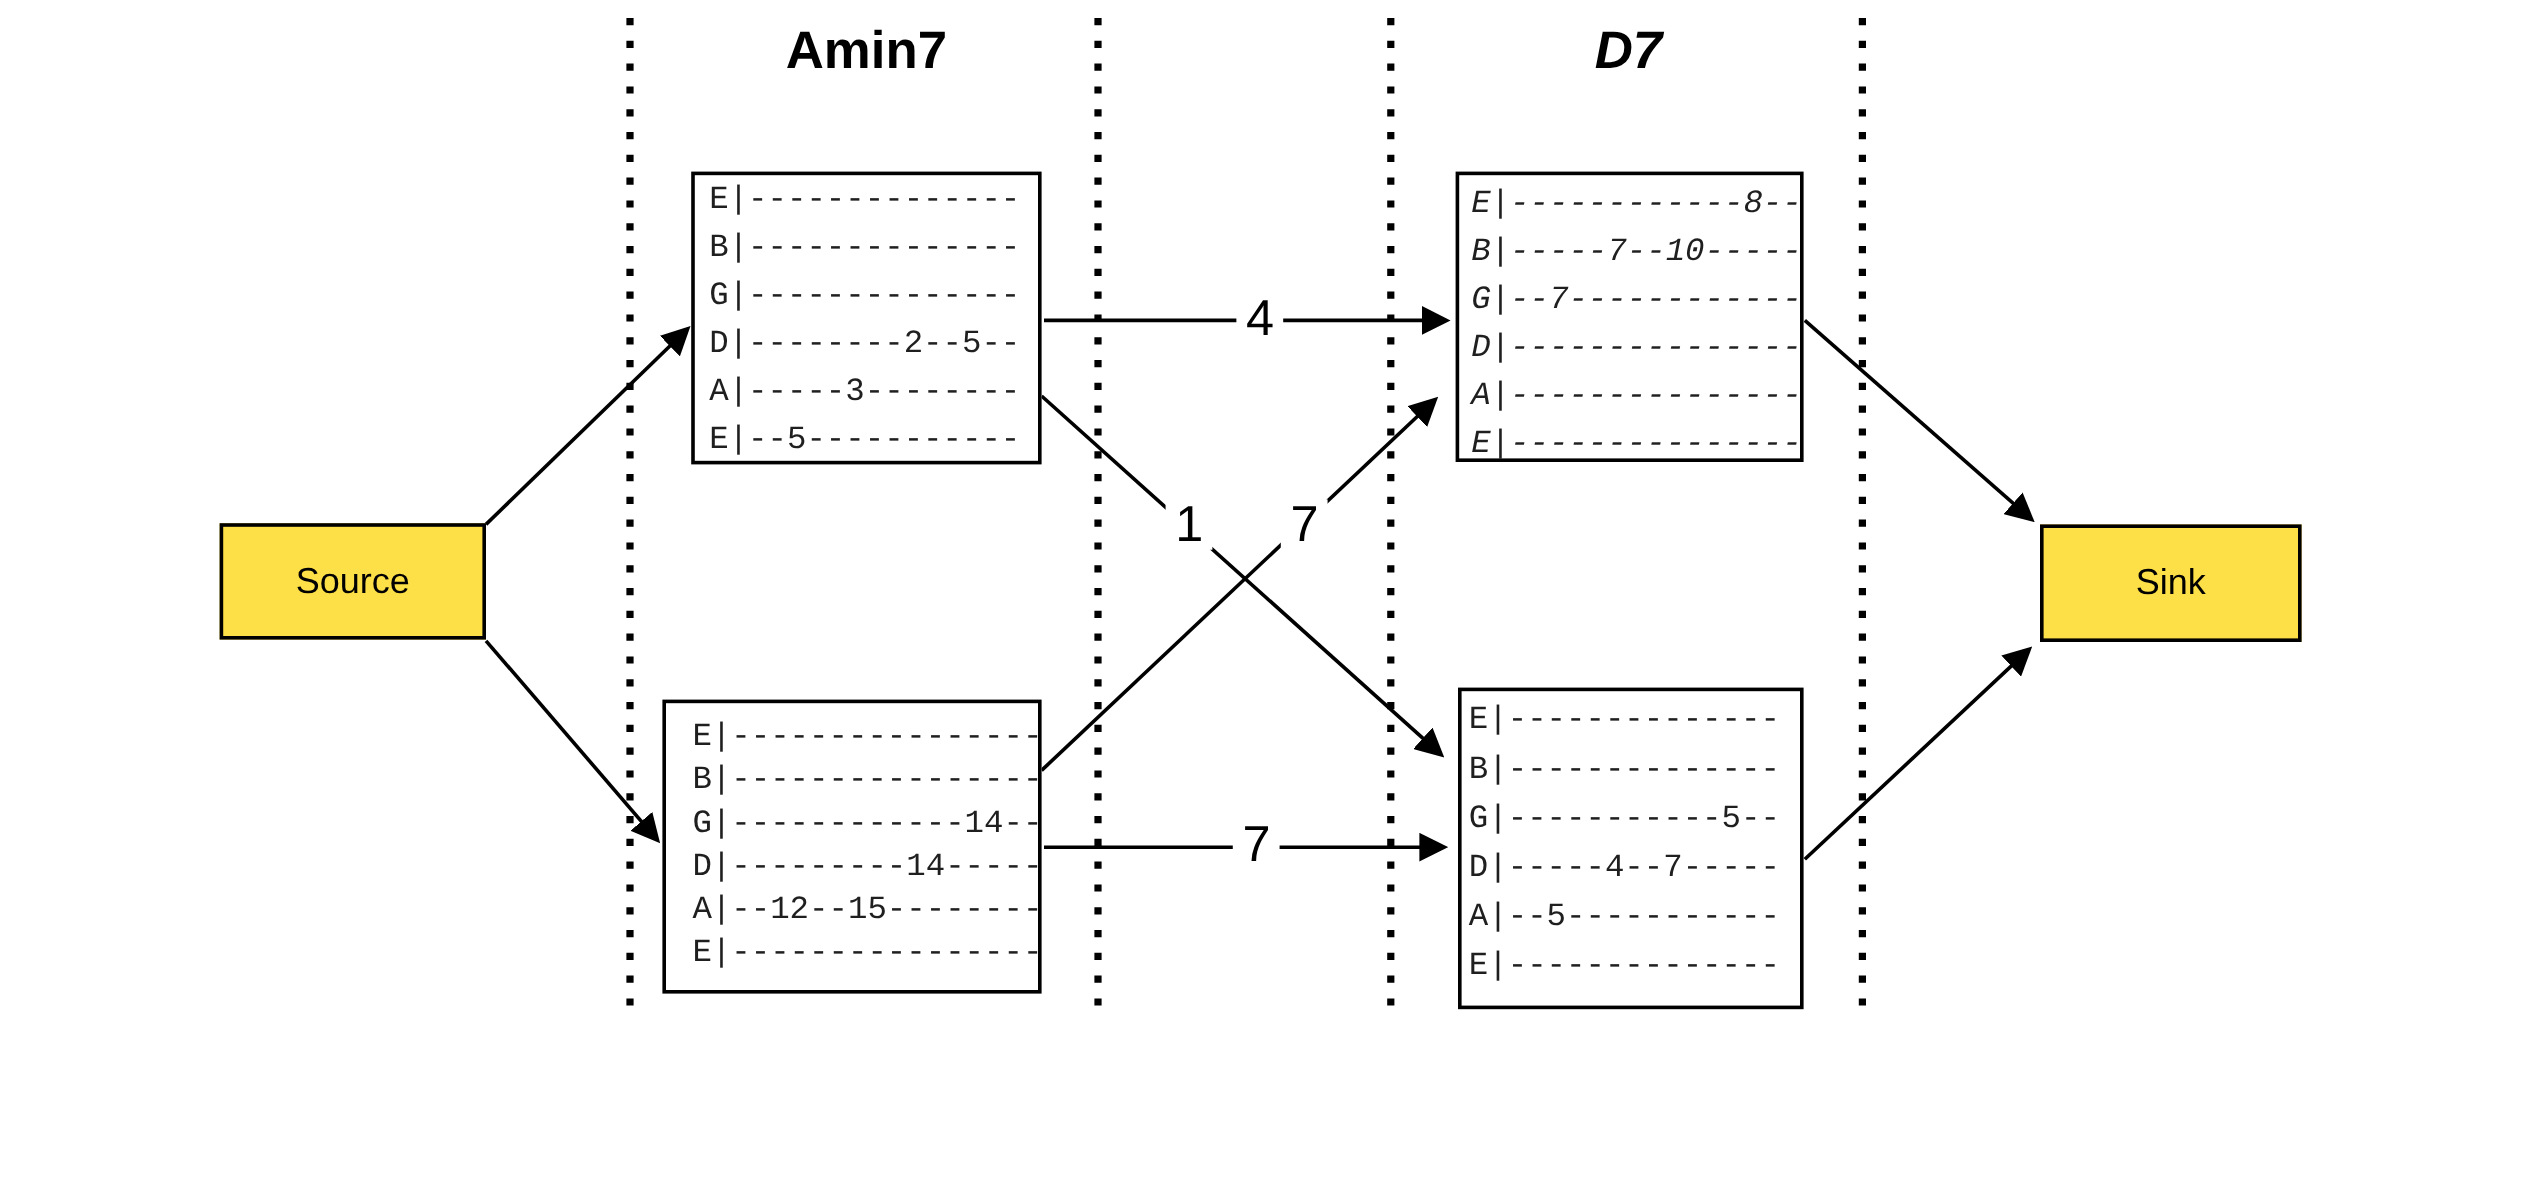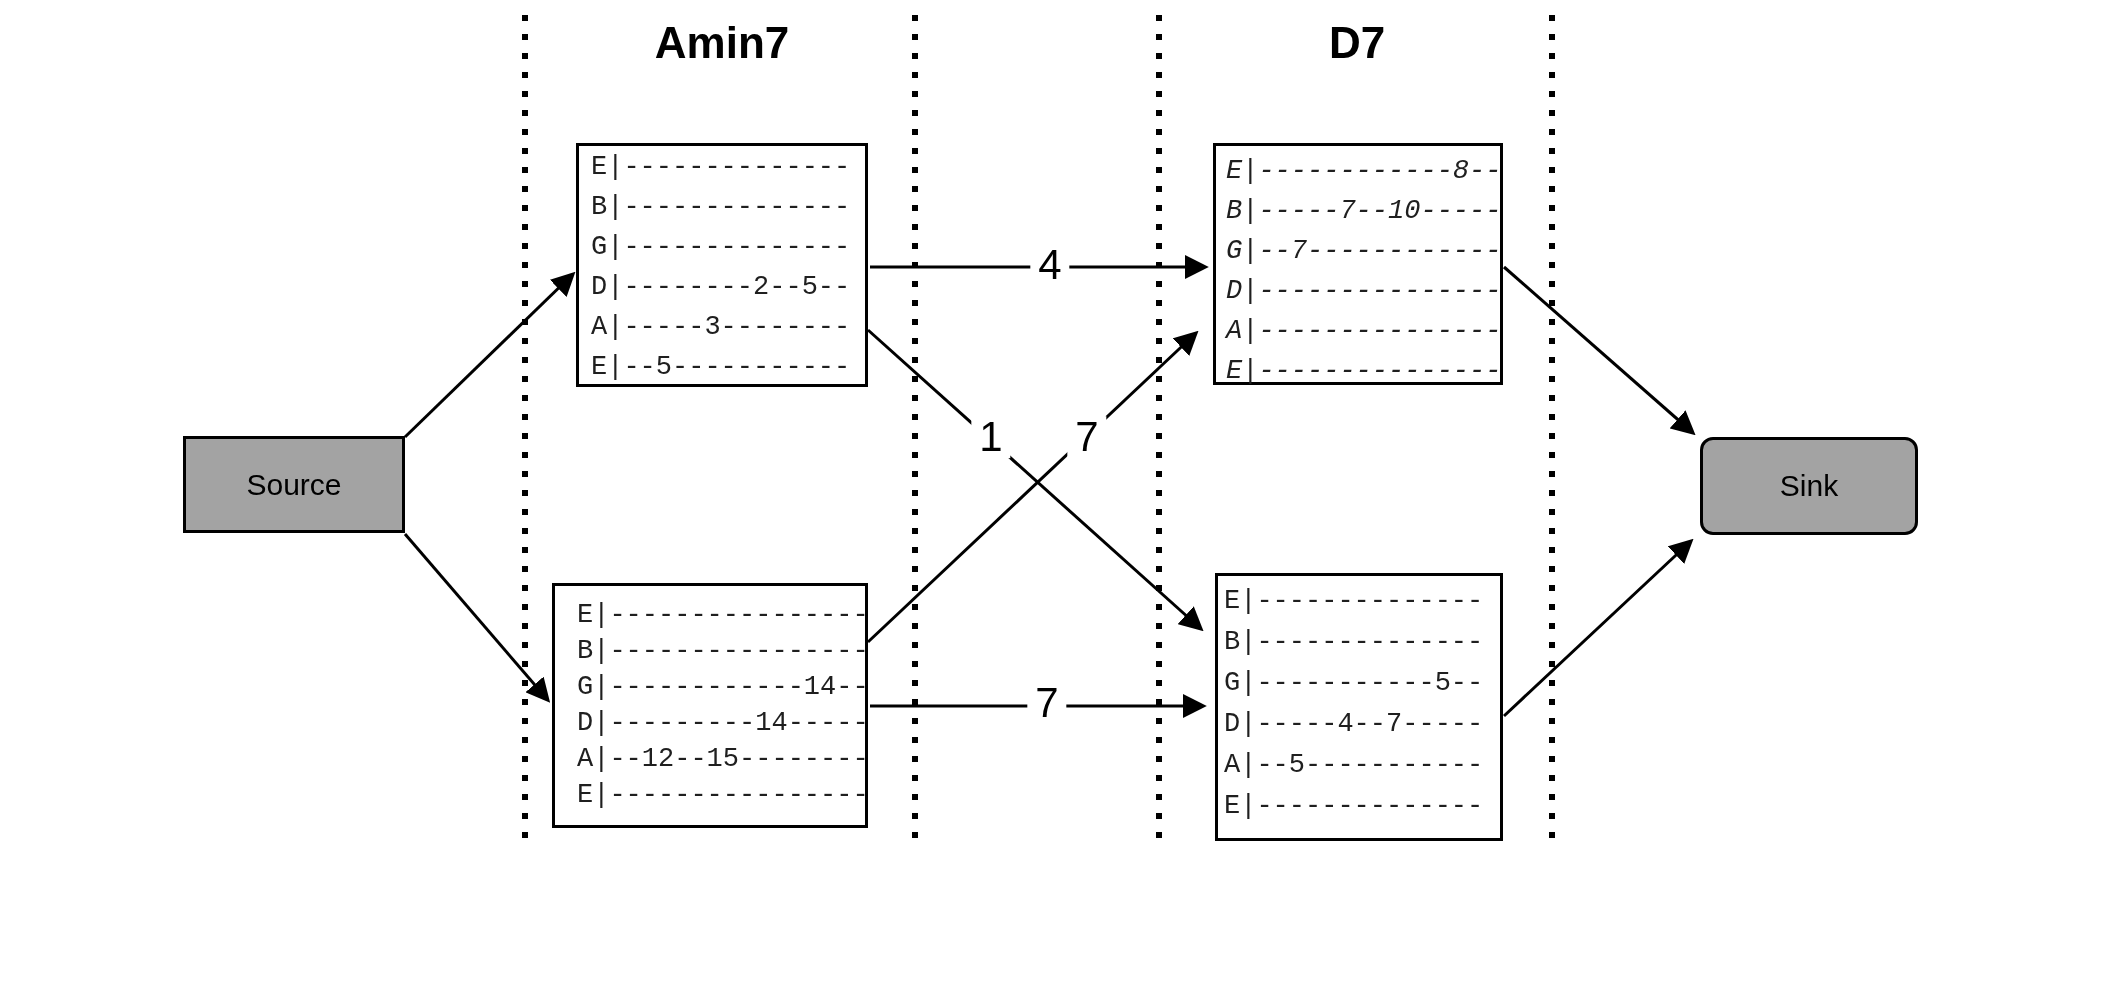--- a/index.html
+++ b/index.html
@@ -24,21 +24,21 @@
     fill: none;
   }
   .edge {
     stroke: #000000;
     stroke-width: 3;
     fill: none;
   }
   .node {
     position: absolute;
     border: 3px solid #000000;
-    background: #a3a3a3;
+    background: #fde047;
     box-sizing: border-box;
     display: flex;
     align-items: center;
     justify-content: center;
   }
   .node-label {
     font-size: 30px;
     color: #000000;
     white-space: nowrap;
   }
@@ -95,26 +95,26 @@
     <line class="edge" x1="405" y1="534" x2="547" y2="699" marker-end="url(#arrow)"></line>
     <line class="edge" x1="870" y1="267" x2="1204" y2="267" marker-end="url(#arrow)"></line>
     <line class="edge" x1="868" y1="330" x2="1200" y2="628" marker-end="url(#arrow)"></line>
     <line class="edge" x1="868" y1="642" x2="1195" y2="334" marker-end="url(#arrow)"></line>
     <line class="edge" x1="870" y1="706" x2="1202" y2="706" marker-end="url(#arrow)"></line>
     <line class="edge" x1="1504" y1="267" x2="1692" y2="432" marker-end="url(#arrow)"></line>
     <line class="edge" x1="1504" y1="716" x2="1690" y2="542" marker-end="url(#arrow)"></line>
   </svg>
 
   <div class="col-header" style="left:722px; top:43px;">Amin7</div>
-  <div class="col-header" style="left:1357px; top:43px;">D7</div>
+  <div class="col-header" style="left:1357px; top:43px;font-style:italic;">D7</div>
 
   <div class="node" style="left:183px; top:436px; width:222px; height:97px;">
     <span class="node-label">Source</span>
   </div>
-  <div class="node" style="left:1700px; top:437px; width:218px; height:98px;border-radius:13px;">
+  <div class="node" style="left:1700px; top:437px; width:218px; height:98px;">
     <span class="node-label">Sink</span>
   </div>
 
   <div class="tab-node" style="left:576px; top:143px; width:292px; height:244px;">
     <pre class="tab-text" style="line-height:40px; padding:1px 0 0 12px;">E|--------------
 B|--------------
 G|--------------
 D|--------2--5--
 A|-----3--------
 E|--5-----------</pre>

